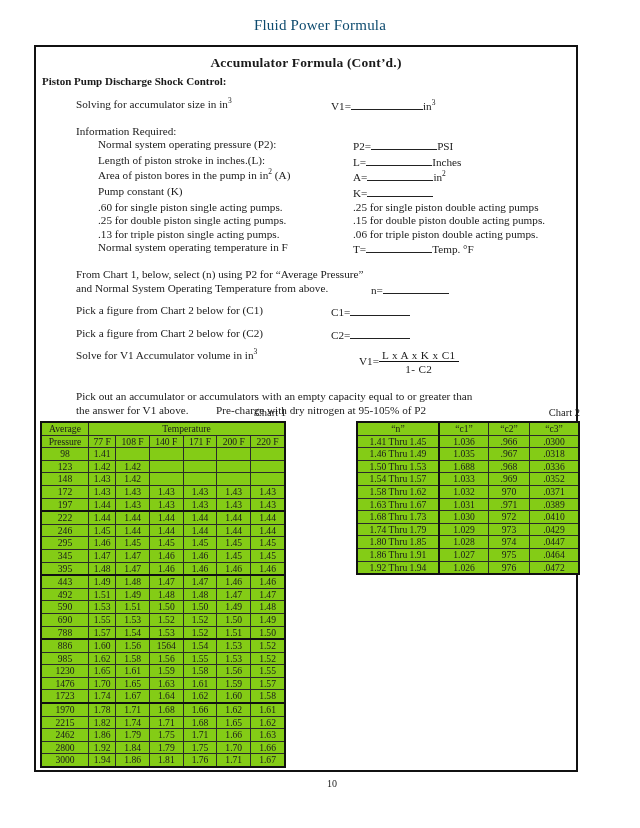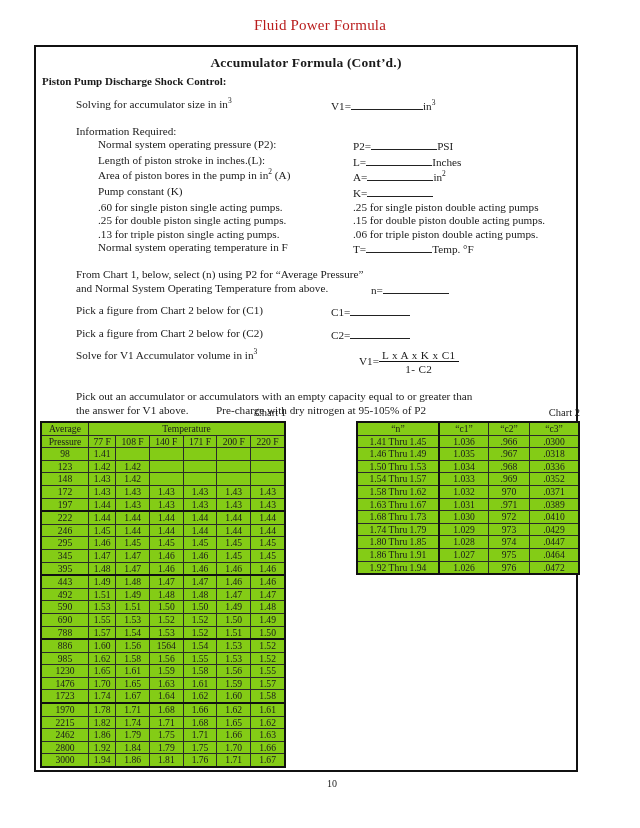--- a/index.html
+++ b/index.html
@@ -15,21 +15,21 @@
     position: relative;
     overflow: hidden;
   }
 
   
   .page-title {
     text-align: center;
     font-size: 15px;
     letter-spacing: 0.2px;
     padding-top: 17px;
-    color: #b91c1c;
+    color: #0c4a6e;
   }
 
   
   .doc-box {
     position: absolute;
     left: 34px;
     top: 45px;
     width: 544px;
     height: 727px;
     border: 2px solid #111;
@@ -540,21 +540,21 @@
               <td>.0300</td>
             </tr>
             <tr>
               <td class="ncol">1.46 Thru 1.49</td>
               <td>1.035</td>
               <td>.967</td>
               <td>.0318</td>
             </tr>
             <tr>
               <td class="ncol">1.50 Thru 1.53</td>
-              <td>1.034</td>
+              <td>1.688</td>
               <td>.968</td>
               <td>.0336</td>
             </tr>
             <tr>
               <td class="ncol">1.54 Thru 1.57</td>
               <td>1.033</td>
               <td>.969</td>
               <td>.0352</td>
             </tr>
             <tr>

